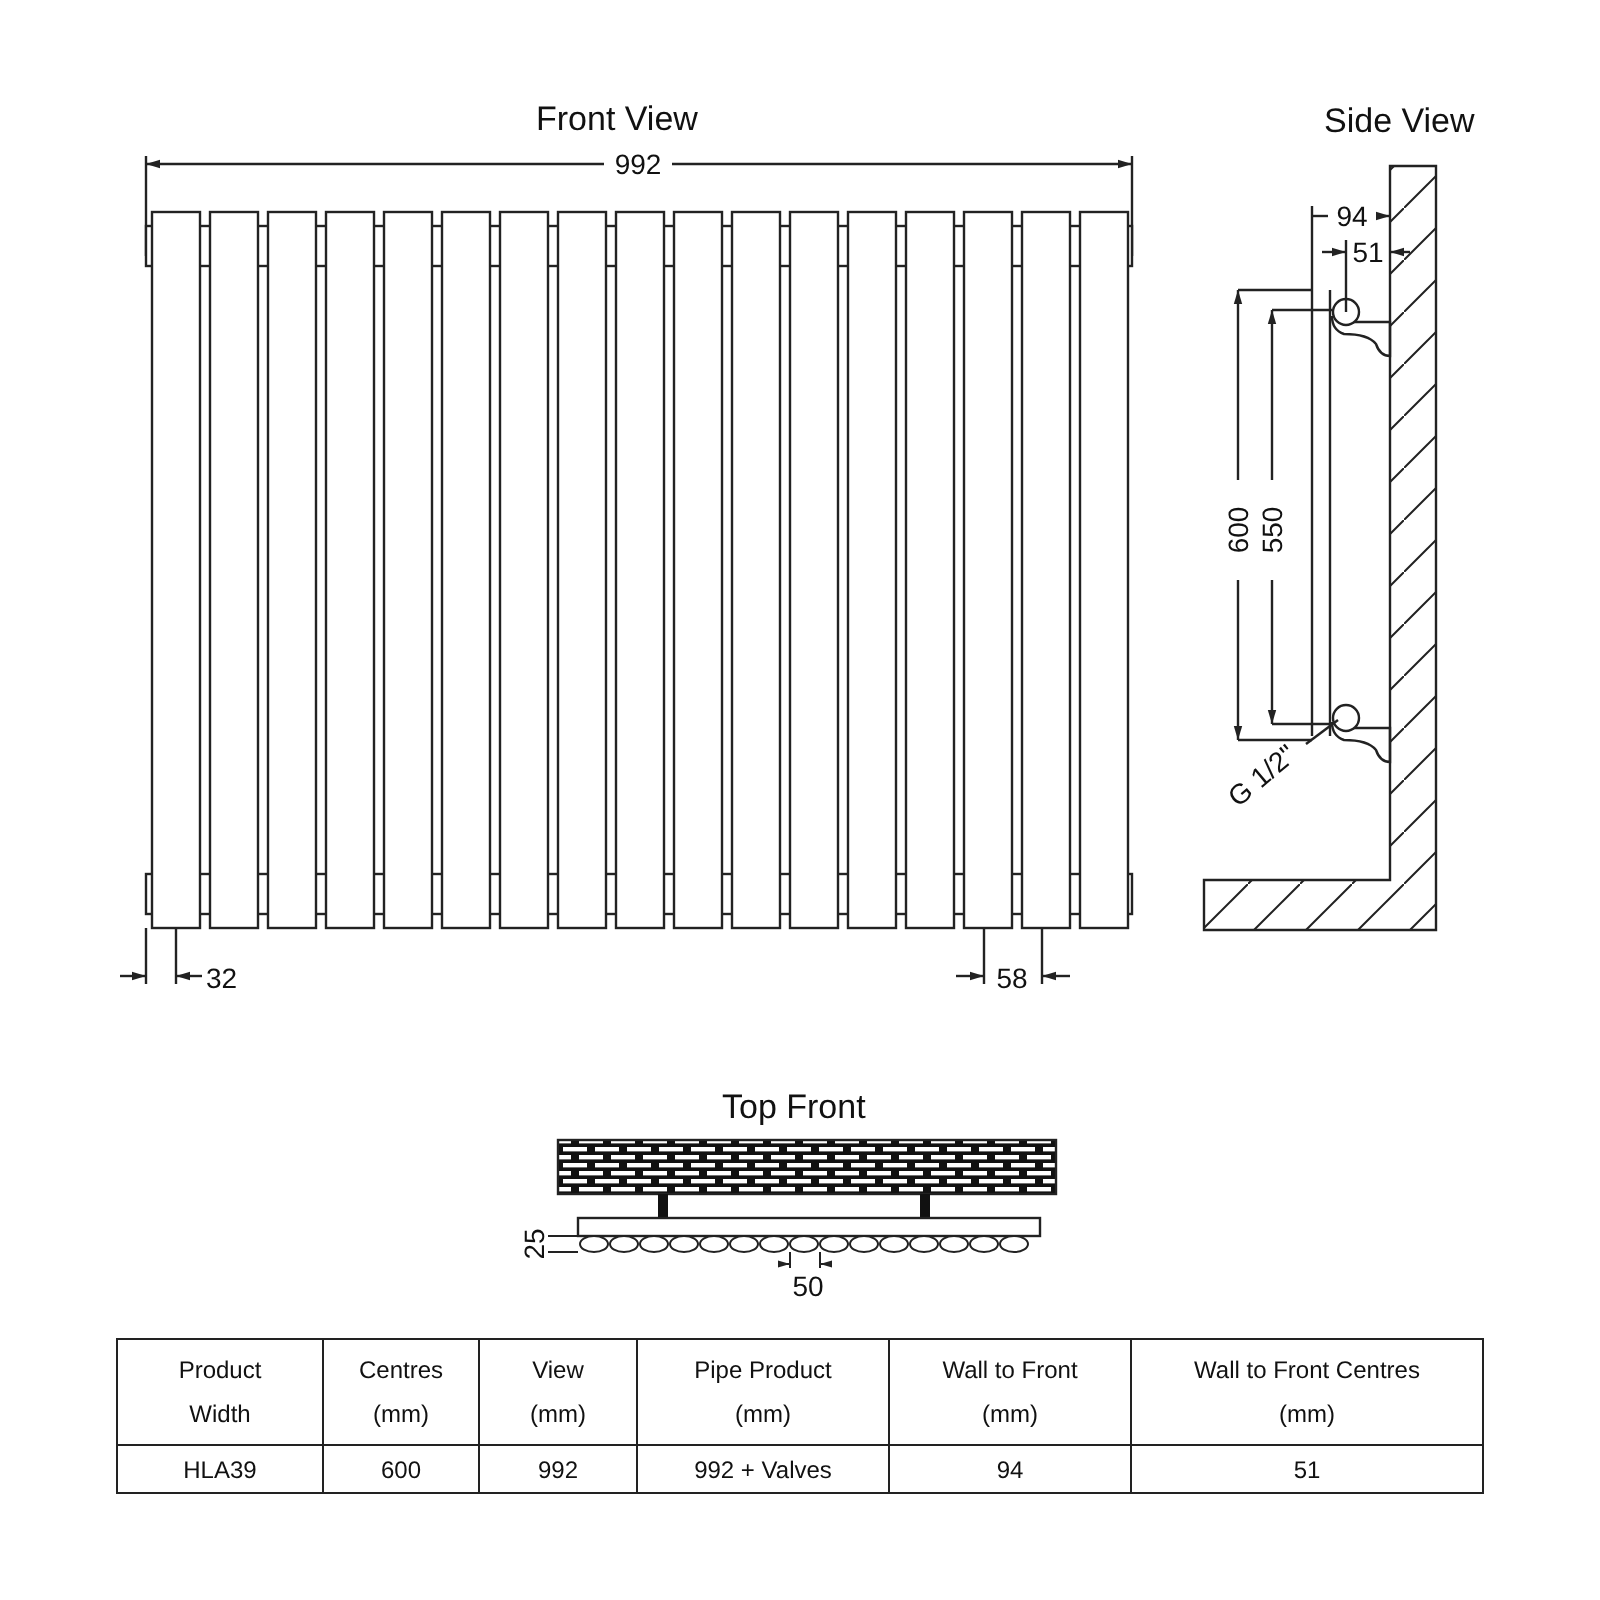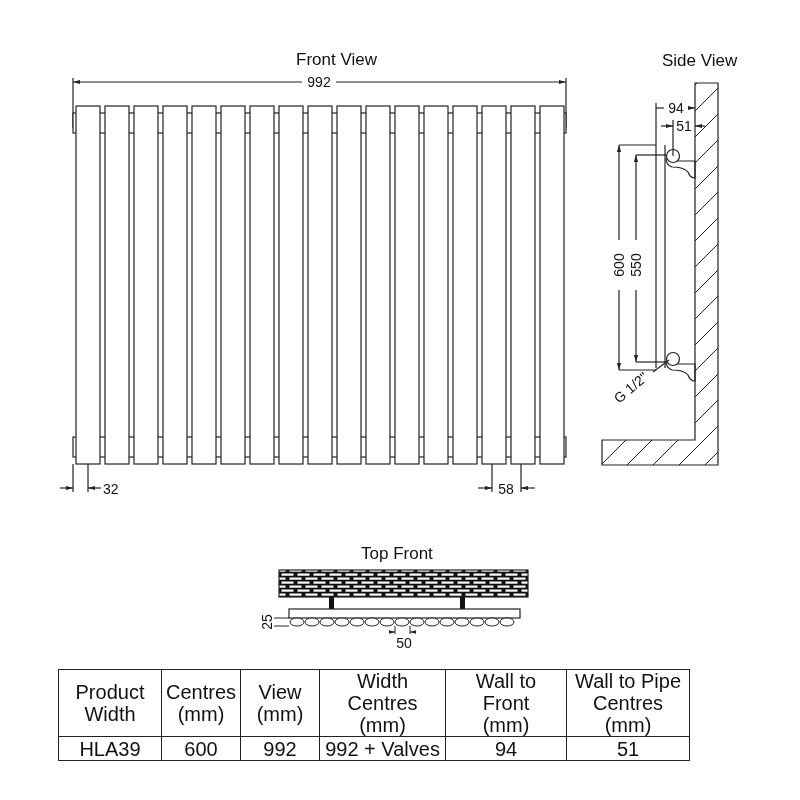--- a/index.html
+++ b/index.html
@@ -1,28 +1,28 @@
 <!DOCTYPE html>
 <html><head>
 <meta charset="utf-8">
 <style>
   html, body { margin:0; padding:0; background:#ffffff; }
   body { width:800px; height:800px; position:relative; overflow:hidden; font-family:"Liberation Sans", sans-serif; color:#111; }
   .title { position:absolute; font-size:17px; color:#111; white-space:nowrap; }
   svg.draw { position:absolute; left:0; top:0; }
   .dimtxt { font-family:"Liberation Sans", sans-serif; font-size:14px; fill:#111; }
-  table.spec { position:absolute; left:58px; top:669px; width:632px; border-collapse:collapse; font-size:20px; color:#111; }
+  table.spec { position:absolute; left:58px; top:669px; width:684px; border-collapse:collapse; font-size:12px; color:#111; }
   table.spec th, table.spec td { border:1.5px solid #222; text-align:center; font-weight:normal; padding:0 4px; }
   table.spec th { height:52px; line-height:22px; }
   table.spec td { height:23px; line-height:22px; }
 </style>
 </head>
 <body>
 
-<div class="title" style="left:268px; top:50px;margin-left:28px;">Front View</div>
+<div class="title" style="left:268px; top:50px;">Front View</div>
 <div class="title" style="left:662px; top:51px;">Side View</div>
 <div class="title" style="left:361px; top:544px;">Top Front</div>
 
 <svg class="draw" width="800" height="800" viewBox="0 0 800 800">
   <defs>
     <marker id="arr" viewBox="0 0 10 10" refX="10" refY="5" markerWidth="6" markerHeight="6" orient="auto-start-reverse">
       <path d="M0,2 L10,5 L0,8 z" fill="#222"></path>
     </marker>
     <pattern id="hatch" width="26" height="26" patternUnits="userSpaceOnUse" patternTransform="rotate(0)">
       <line x1="0" y1="26" x2="26" y2="0" stroke="#222" stroke-width="1"></line>
@@ -152,23 +152,23 @@
   <text class="dimtxt" transform="translate(272,622) rotate(-90)" text-anchor="middle">25</text>
   <text class="dimtxt" x="404" y="648" text-anchor="middle">50</text>
 </svg>
 
 <table class="spec">
   <thead>
     <tr>
       <th style="width:94px"><span>Product</span><br><span>Width</span></th>
       <th style="width:69px"><span>Centres</span><br><span>(mm)</span></th>
       <th style="width:70px"><span>View</span><br><span>(mm)</span></th>
-      <th style="width:117px"><span>Width Centres</span><br><span>(mm)</span></th>
+      <th style="width:117px"><span>Pipe Product</span><br><span>(mm)</span></th>
       <th style="width:112px"><span>Wall to Front</span><br><span>(mm)</span></th>
-      <th><span>Wall to Pipe Centres</span><br><span>(mm)</span></th>
+      <th><span>Wall to Front Centres</span><br><span>(mm)</span></th>
     </tr>
   </thead>
   <tbody>
     <tr>
       <td>HLA39</td>
       <td>600</td>
       <td>992</td>
       <td>992 + Valves</td>
       <td>94</td>
       <td>51</td>

